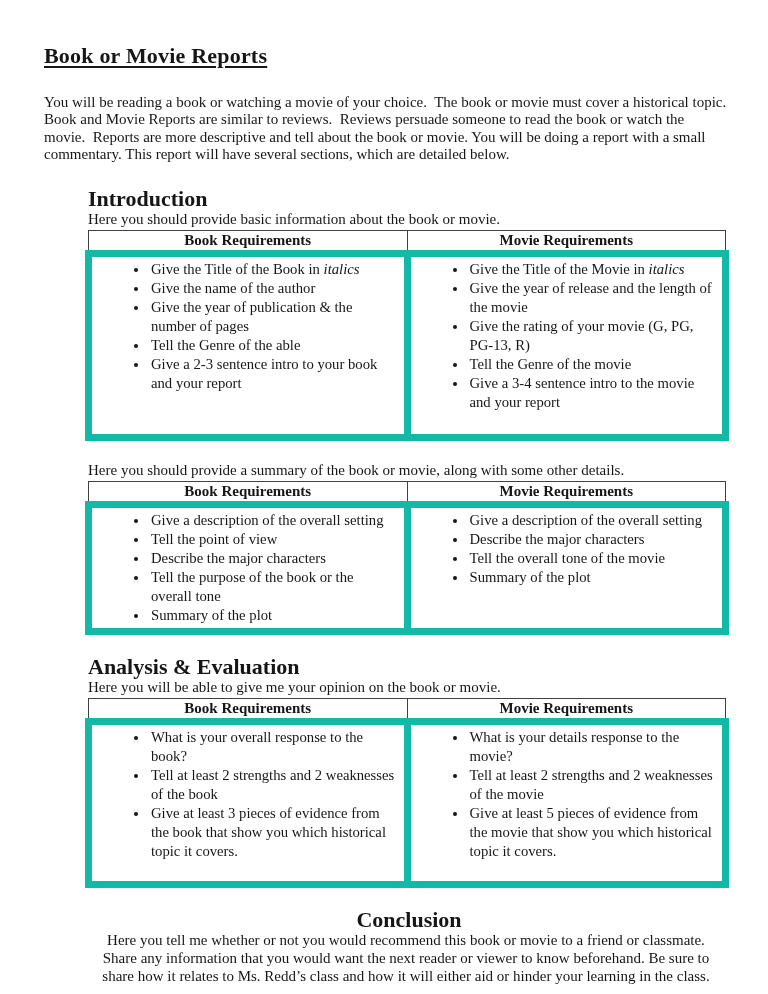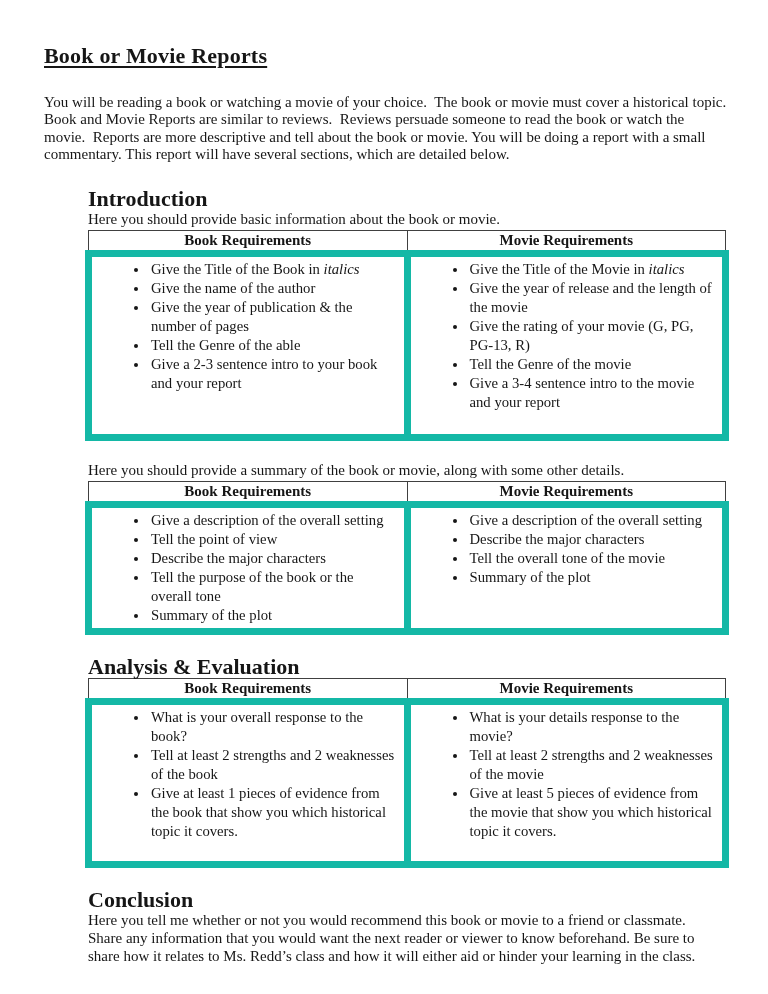--- a/index.html
+++ b/index.html
@@ -59,21 +59,21 @@
     vertical-align: top;
     font-size: 14.7px;
     line-height: 19px;
     padding: 3px 8px 22px 0;
   }
   table.req td ul { margin: 0; padding-left: 57px; }
   table.req td li { padding-left: 2px; }
   table.req.s2 td { padding-bottom: 3px; }
   table.req.s3 td { padding-bottom: 20px; }
 
-  .section.concl { margin-bottom: 0; }
+  .section.concl { margin-bottom: 0; text-align: center; }
   .section.concl p.concl-p {
     font-size: 15px; line-height: 18px;
     margin: 0;
     width: 636px;
     white-space: pre-wrap;
   }
 </style>
 </head>
 <body>
 
@@ -146,34 +146,35 @@
                 <li>Summary of the plot</li>
               </ul>
           </td>
         </tr>
       </tbody>
     </table>
   </section>
 
   <section class="section">
     <h2>Analysis &amp; Evaluation</h2>
+    <p class="desc">Here you will be able to give me your opinion on the book or movie.</p>
     <table class="req s3">
       <thead>
         <tr>
           <th>Book Requirements</th>
           <th>Movie Requirements</th>
         </tr>
       </thead>
       <tbody>
         <tr>
           <td>
             <ul>
                 <li>What is your overall response to the book?</li>
                 <li>Tell at least 2 strengths and 2 weaknesses of the book</li>
-                <li>Give at least 1 pieces of evidence from the book that show you which historical topic it covers.</li>
+                <li>Give at least 3 pieces of evidence from the book that show you which historical topic it covers.</li>
               </ul>
           </td>
           <td>
             <ul>
                 <li>What is your details response to the movie?</li>
                 <li>Tell at least 2 strengths and 2 weaknesses of the movie</li>
                 <li>Give at least 5 pieces of evidence from the movie that show you which historical topic it covers.</li>
               </ul>
           </td>
         </tr>

